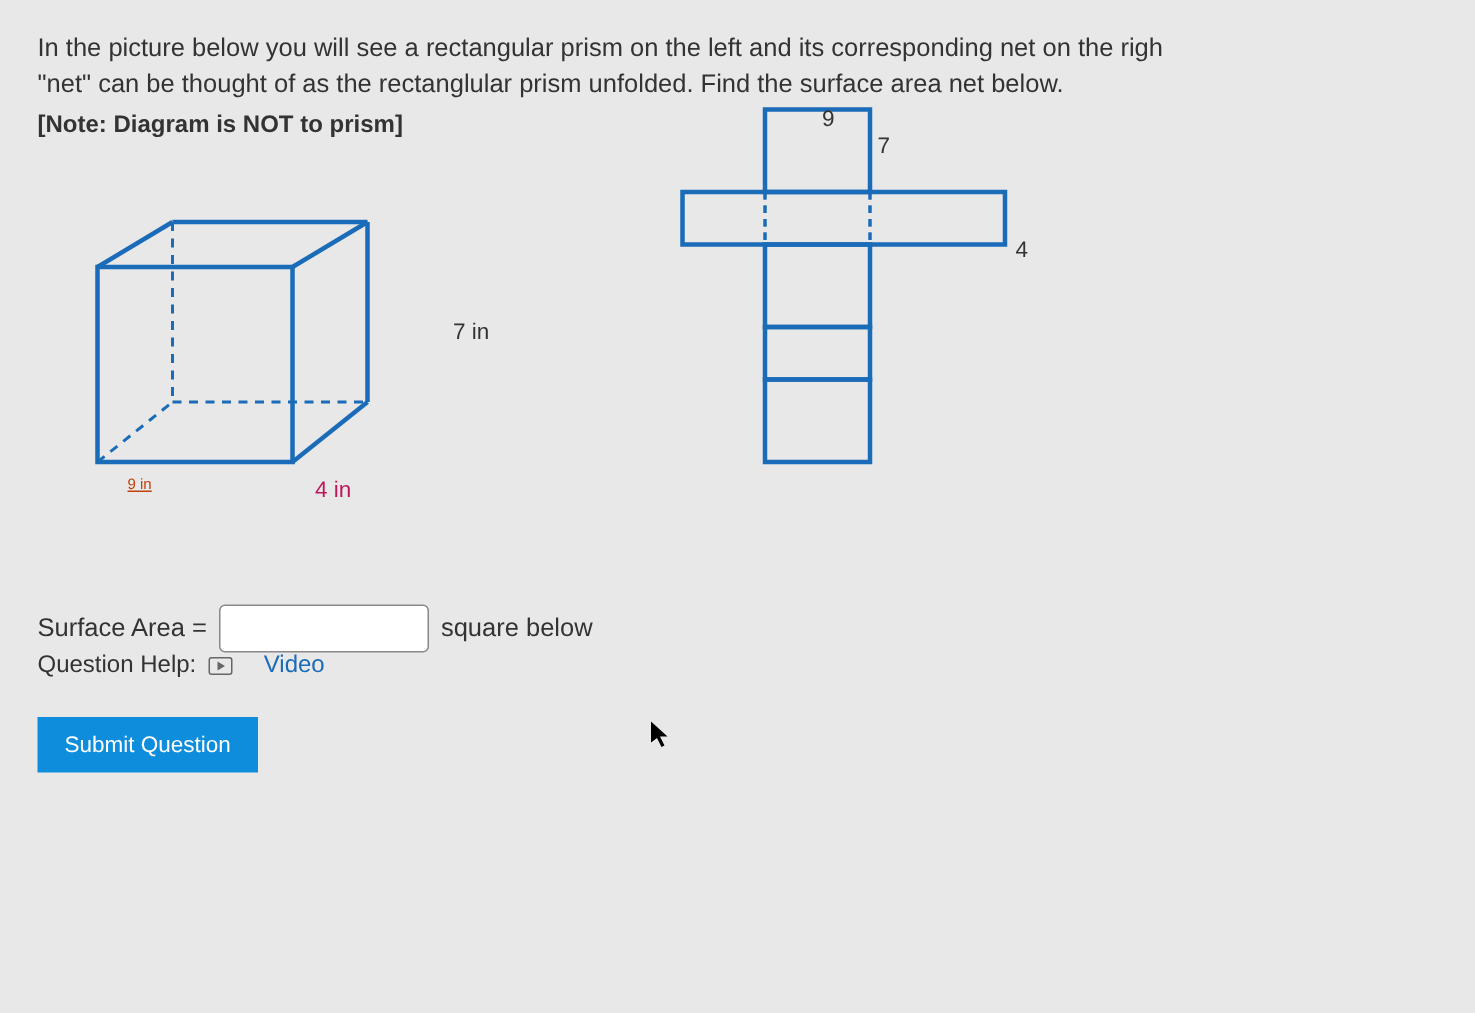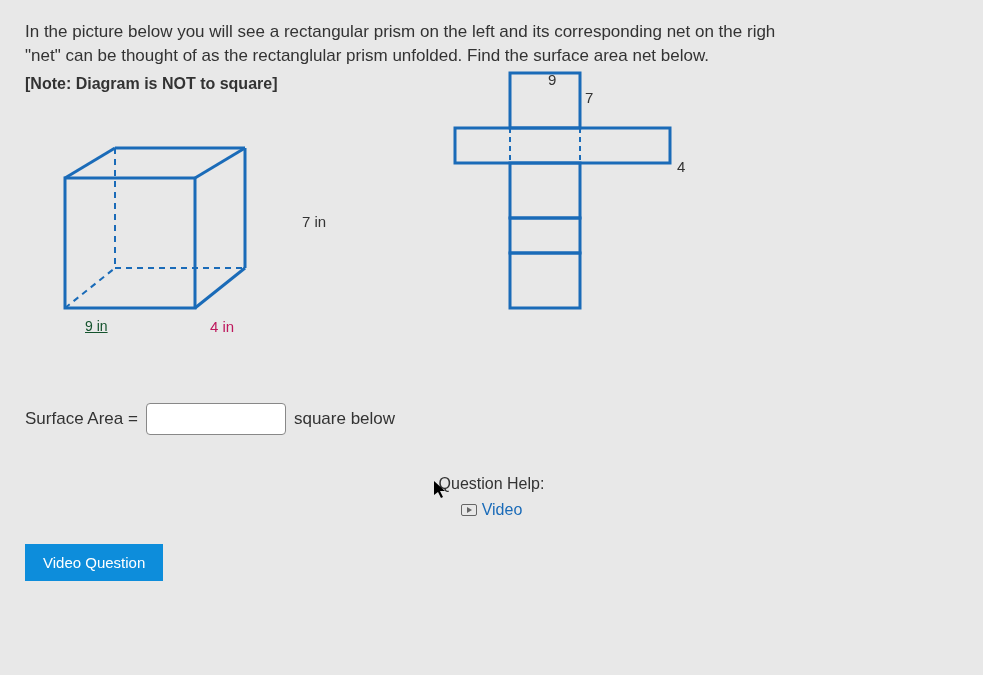--- a/index.html
+++ b/index.html
@@ -11,53 +11,53 @@
       width: 983px;
       height: 675px;
       overflow: hidden;
     }
     .intro { font-size: 17px; line-height: 1.4; margin-bottom: 7px; }
     .note { font-size: 16px; font-weight: bold; margin-bottom: 30px; }
     .diagrams { display: flex; align-items: center; gap: 60px; margin-bottom: 50px; margin-left: 25px; }
     .prism-wrap { position: relative; width: 280px; height: 210px; }
     .prism-wrap svg { position: absolute; top: 0; left: 0; }
     .dim-h { position: absolute; left: 252px; top: 80px; font-size: 15px; color: #333; }
-    .dim-w { position: absolute; left: 35px; top: 185px; font-size: 14px; color: #14532d; text-decoration: underline; }
+    .dim-w { position: absolute; left: 35px; top: 185px; font-size: 10px; color: #c2410c; text-decoration: underline; }
     .dim-d { position: absolute; left: 160px; top: 185px; font-size: 15px; color: #be185d; }
     .net-wrap { position: relative; width: 320px; height: 290px; margin-top: -60px; }
     .net-wrap svg { position: absolute; top: 0; left: 0; }
     .net-top { position: absolute; left: 158px; top: 8px; font-size: 15px; }
     .net-right1 { position: absolute; left: 195px; top: 26px; font-size: 15px; }
     .net-right2 { position: absolute; left: 287px; top: 95px; font-size: 15px; }
-    .answer-row { display: flex; align-items: center; gap: 8px; margin-bottom: 40px; font-size: 17px; }
+    .answer-row { display: flex; align-items: center; gap: 8px; font-size: 17px; }
     .answer-row input {
       width: 140px; height: 32px; border: 1px solid #888; border-radius: 4px;
       padding: 4px 8px; font-size: 15px; background: #fff;
     }
-    .help-row { font-size: 16px; margin-bottom: 25px; display: flex; align-items: center; gap: 8px; flex-direction: column; }
-    .video-link { color: #1a6bb8; text-decoration: none; display: inline-flex; align-items: center; gap: 5px; }
+    .help-row { font-size: 16px; margin-bottom: 25px; display: flex; align-items: center; gap: 8px; }
+    .video-link { color: #1a6bb8; text-decoration: none; display: inline-flex; align-items: center; gap: 21px; }
     .video-icon { display: inline-block; width: 16px; height: 12px; border: 1px solid #666; border-radius: 2px; position: relative; }
     .video-icon::after { content: ''; position: absolute; left: 5px; top: 2px; border-left: 5px solid #666; border-top: 3px solid transparent; border-bottom: 3px solid transparent; }
     .submit-btn {
       background: #0d8ddb; color: #fff; border: none;
       padding: 10px 18px; font-size: 15px; cursor: pointer;
     }
     .cursor { position: absolute; pointer-events: none; }
   </style>
 </head>
 <body>
 
 
 
 <p class="intro">
   <span>In the picture below you will see a rectangular prism on the left and its corresponding net on the righ</span><br>
   <span>"net" can be thought of as the rectanglular prism unfolded. Find the surface area net below.</span>
 </p>
 
-<p class="note">[Note: Diagram is NOT to square]</p>
+<p class="note">[Note: Diagram is NOT to prism]</p>
 
 <div class="diagrams">
   <div class="prism-wrap">
     <svg width="260" height="200" viewBox="0 0 260 200">
 
       <rect x="15" y="45" width="130" height="130" fill="none" stroke="#1a6bb8" stroke-width="3"></rect>
 
       <line x1="65" y1="15" x2="195" y2="15" stroke="#1a6bb8" stroke-width="3"></line>
       <line x1="195" y1="15" x2="195" y2="135" stroke="#1a6bb8" stroke-width="3"></line>
       <line x1="65" y1="15" x2="65" y2="135" stroke="#1a6bb8" stroke-width="2" stroke-dasharray="6,5"></line>
@@ -109,16 +109,16 @@
 </svg>
 
 <div class="help-row">
   <span>Question Help:</span>
   <a href="#" class="video-link">
     <span class="video-icon"></span>
     <span>Video</span>
   </a>
 </div>
 
-<button class="submit-btn">Video Question</button>
+<button class="submit-btn">Submit Question</button>
 
 
 
 
 </body></html>

